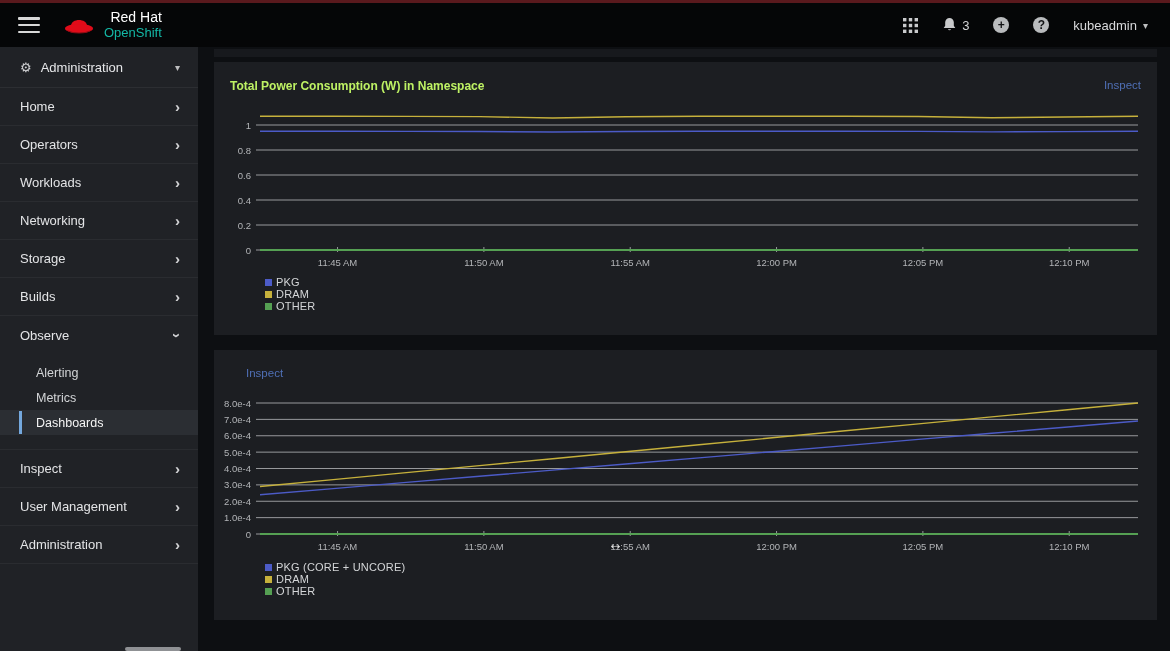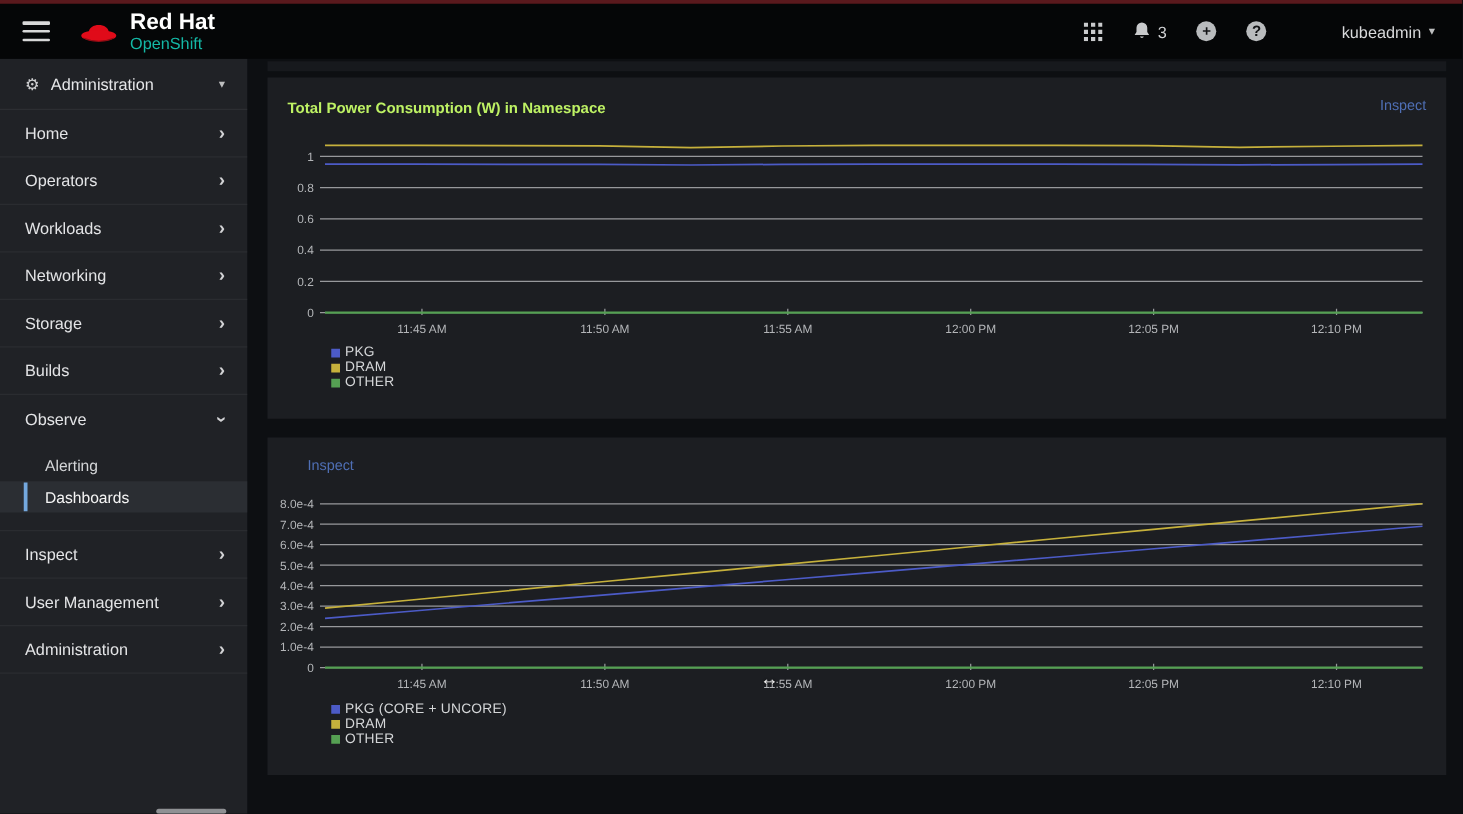--- a/index.html
+++ b/index.html
@@ -8,28 +8,28 @@
   .page { position:relative; width:1170px; height:651px; }
 
   
   .masthead { position:absolute; left:0; top:0; width:1170px; height:47px;
     background:#050607; border-top:3px solid #5a191d; display:flex; align-items:center; z-index:5; }
   .hamburger { width:22px; height:16px; margin-left:18px; display:flex; flex-direction:column;
     justify-content:space-between; cursor:pointer; }
   .hamburger div { height:2.5px; background:#d8d8d8; border-radius:1px; }
   .brand { display:flex; align-items:center; margin-left:22px; gap:8px; }
   .brand-text { line-height:1.1; }
-  .brand-line1 { color:#fff; font-weight:bold; font-size:18px; }
+  .brand-line1 { color:#fff; font-weight:normal; font-size:14px;text-align:right; }
   .brand-line2 { color:#14b8a6; font-size:13px; }
   .mast-right { margin-left:auto; display:flex; align-items:center; gap:24px; padding-right:22px; }
   .mast-icon { color:#c9cacc; font-size:15px; display:flex; align-items:center; gap:5px; cursor:pointer; }
   .circle-icon { width:16px; height:16px; border-radius:50%; background:#b9bbbd; color:#121315;
     font-size:12px; font-weight:bold; display:flex; align-items:center; justify-content:center; line-height:1; }
   .bell-count { color:#d3d4d6; font-size:13px; }
-  .user-menu { color:#d8d9db; font-size:13px; display:flex; align-items:center; gap:6px; cursor:pointer;margin-left:36px; }
+  .user-menu { color:#d8d9db; font-size:13px; display:flex; align-items:center; gap:6px; cursor:pointer; }
   .caret { color:#bdbebf; font-size:10px; }
 
   
   .sidebar { position:absolute; left:0; top:47px; width:198px; height:604px; background:#202226; }
   .persp { height:41px; display:flex; align-items:center; padding:0 18px 0 20px;
     border-bottom:1px solid #2c2e32; color:#e6e7e9; font-size:13px; cursor:pointer; }
   .persp .gear { margin-right:9px; font-size:13px; color:#cfd0d2; }
   .persp .caret { margin-left:auto; }
   .nav-item { height:38px; display:flex; align-items:center; padding:0 18px 0 20px;
     border-bottom:1px solid #2a2c30; color:#e3e4e6; font-size:13px; cursor:pointer; }
@@ -151,20 +151,23 @@
       <span>Builds</span>
       <span class="chev">›</span>
     </div>
     <div class="nav-item" style="border-bottom:none;">
       <span>Observe</span>
       <span class="chev chev-down">›</span>
     </div>
     <div class="submenu">
       <div class="sub-item">
         <span>Alerting</span>
+      </div>
+      <div class="sub-item">
+        <span>Metrics</span>
       </div>
       <div class="sub-item selected">
         <span>Dashboards</span>
       </div>
     </div>
     <div class="nav-item">
       <span>Inspect</span>
       <span class="chev">›</span>
     </div>
     <div class="nav-item">

